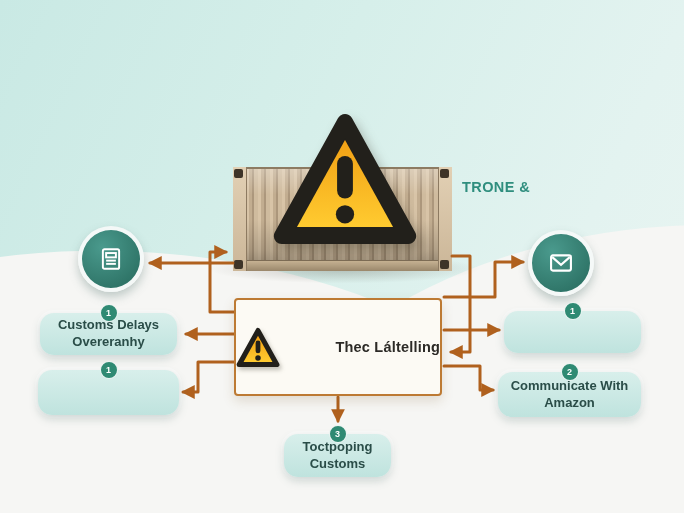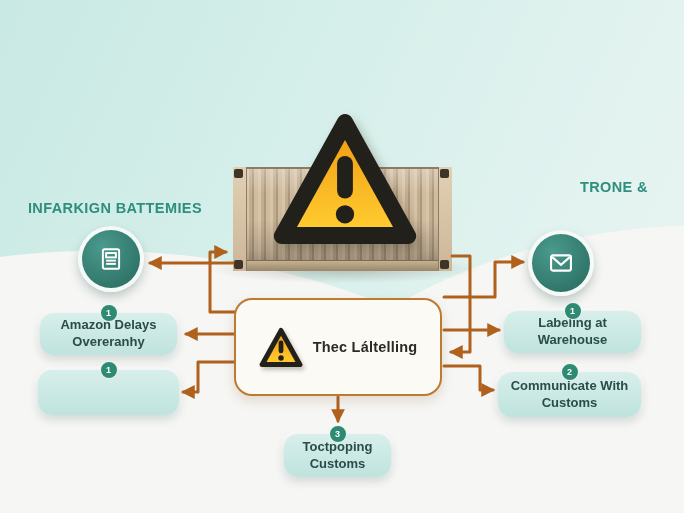--- a/index.html
+++ b/index.html
@@ -23,21 +23,21 @@
     background:repeating-linear-gradient(90deg,#d8c4a7 0 3px,#c2ad90 3px 6px,#ac977c 6px 8px,#cfbb9e 8px 12px);
     border-top:2px solid #8d7b62;}
   .cargo .ridges::after{content:"";position:absolute;inset:0;background:linear-gradient(180deg,rgba(255,255,255,.28),rgba(255,255,255,0) 28%,rgba(0,0,0,0) 55%,rgba(0,0,0,.14) 88%,rgba(0,0,0,.24));}
   .cargo .rail{position:absolute;left:13px;right:13px;bottom:0;height:10px;background:linear-gradient(180deg,#c6b293,#9a876b);border-top:1px solid #7d6c55;}
 
   
   .big-triangle{position:absolute;left:272px;top:110px;width:146px;height:138px;z-index:3;filter:drop-shadow(4px 7px 6px rgba(60,55,40,.35));}
   .connectors{position:absolute;left:0;top:0;width:684px;height:513px;z-index:4;}
 
   
-  .title{position:absolute;z-index:5;color:#2f8e7e;font-weight:bold;font-size:14.5px;letter-spacing:.4px;text-align:right;line-height:1.35;}
+  .title{position:absolute;z-index:5;color:#2f8e7e;font-weight:bold;font-size:14.5px;letter-spacing:.4px;text-align:left;line-height:1.35;}
   .title-left{left:18px;top:199px;width:184px;}
   .title-right{left:462px;top:178px;width:186px;}
 
   
   .icon-circle{position:absolute;width:58px;height:58px;border-radius:50%;z-index:5;
     background:radial-gradient(circle at 35% 30%,#4a9a8d,#2f7568 75%);
     border:4px solid rgba(255,255,255,.95);box-shadow:0 5px 10px rgba(90,120,115,.35);
     display:flex;align-items:center;justify-content:center;}
   .circle-left{left:78px;top:226px;}
   .circle-right{left:528px;top:230px;}
@@ -52,23 +52,23 @@
     background:#2f8a73;border:1.5px solid rgba(255,255,255,.9);color:#ffffff;font-size:9px;font-weight:bold;
     display:flex;align-items:center;justify-content:center;line-height:1;}
   .node-customs{left:40px;top:313px;width:137px;height:42px;}
   .node-warehouse{left:38px;top:370px;width:141px;height:45px;}
   .node-labeling{left:504px;top:311px;width:137px;height:42px;}
   .node-communicate{left:498px;top:372px;width:143px;height:45px;}
   .node-resources{left:284px;top:434px;width:107px;height:43px;}
 
   
   .central-box{position:absolute;left:234px;top:298px;width:208px;height:98px;z-index:5;
-    background:#fcfaf4;border:2.5px solid #bd7a33;border-radius:18px;box-sizing:border-box;
+    background:#fcfaf4;border:2.5px solid #bd7a33;border-radius:4px;box-sizing:border-box;
     box-shadow:0 5px 12px rgba(130,95,45,.18);
-    display:flex;align-items:center;justify-content:center;gap:10px;}
+    display:flex;align-items:center;justify-content:space-between;gap:10px;}
   .central-label{color:#2c2a26;font-weight:bold;font-size:14.5px;letter-spacing:.2px;}
   .small-triangle{width:44px;height:41px;filter:drop-shadow(2px 3px 2px rgba(60,55,40,.3));}
 </style>
 </head>
 <body>
 
 <div class="stage">
 
   <div class="wave wave1"></div>
   <div class="wave wave2"></div>
@@ -113,21 +113,20 @@
       <path d="M236,334 H186" marker-end="url(#arr)"></path>
       <path d="M236,362 H198 V392 H183" marker-end="url(#arr)"></path>
       <path d="M452,256 H470 V352 H451" marker-end="url(#arr)"></path>
       <path d="M444,297 H495 V262 H523" marker-end="url(#arr)"></path>
       <path d="M444,330 H499" marker-end="url(#arr)"></path>
       <path d="M444,366 H480 V390 H493" marker-end="url(#arr)"></path>
       <path d="M338,397 V421" marker-end="url(#arr)"></path>
     </g>
   </svg>
 
-  <div class="title title-left">INFARKIGN BATTEMIES</div>
   <div class="title title-right">
     <div>TRONE &amp;</div>
   </div>
 
   <div class="icon-circle circle-left">
     <svg width="26" height="26" viewBox="0 0 24 24" fill="none" stroke="#ffffff" stroke-width="1.8">
       <rect x="4.5" y="3" width="15" height="18" rx="1.5"></rect>
       <rect x="7.5" y="6.5" width="9" height="4"></rect>
       <line x1="7.5" y1="13.5" x2="16.5" y2="13.5"></line>
       <line x1="7.5" y1="16.5" x2="16.5" y2="16.5"></line>
@@ -145,35 +144,33 @@
       <polygon points="60,9 112,103 8,103" fill="#22201b" stroke="#22201b" stroke-width="13" stroke-linejoin="round"></polygon>
       <polygon points="60,24 99.5,95.5 20.5,95.5" fill="url(#yg)"></polygon>
       <rect x="53.5" y="37" width="13" height="35" rx="6.5" fill="#22201b"></rect>
       <circle cx="60" cy="85" r="7.5" fill="#22201b"></circle>
     </svg>
     <div class="central-label">Thec Láltelling</div>
   </div>
 
   <div class="node node-customs">
     <span class="badge">1</span>
-    <span>Amazon Delays
+    <span>Customs Delays
 Overeranhy</span>
   </div>
   <div class="node node-warehouse">
     <span class="badge">1</span>
   </div>
   <div class="node node-labeling">
     <span class="badge">1</span>
-    <span>Labeling at
-Warehouse</span>
   </div>
   <div class="node node-communicate">
     <span class="badge">2</span>
     <span>Communicate With
-Customs</span>
+Amazon</span>
   </div>
   <div class="node node-resources">
     <span class="badge">3</span>
     <span>Toctpoping
 Customs</span>
   </div>
 
 </div>
 
 </body></html>

